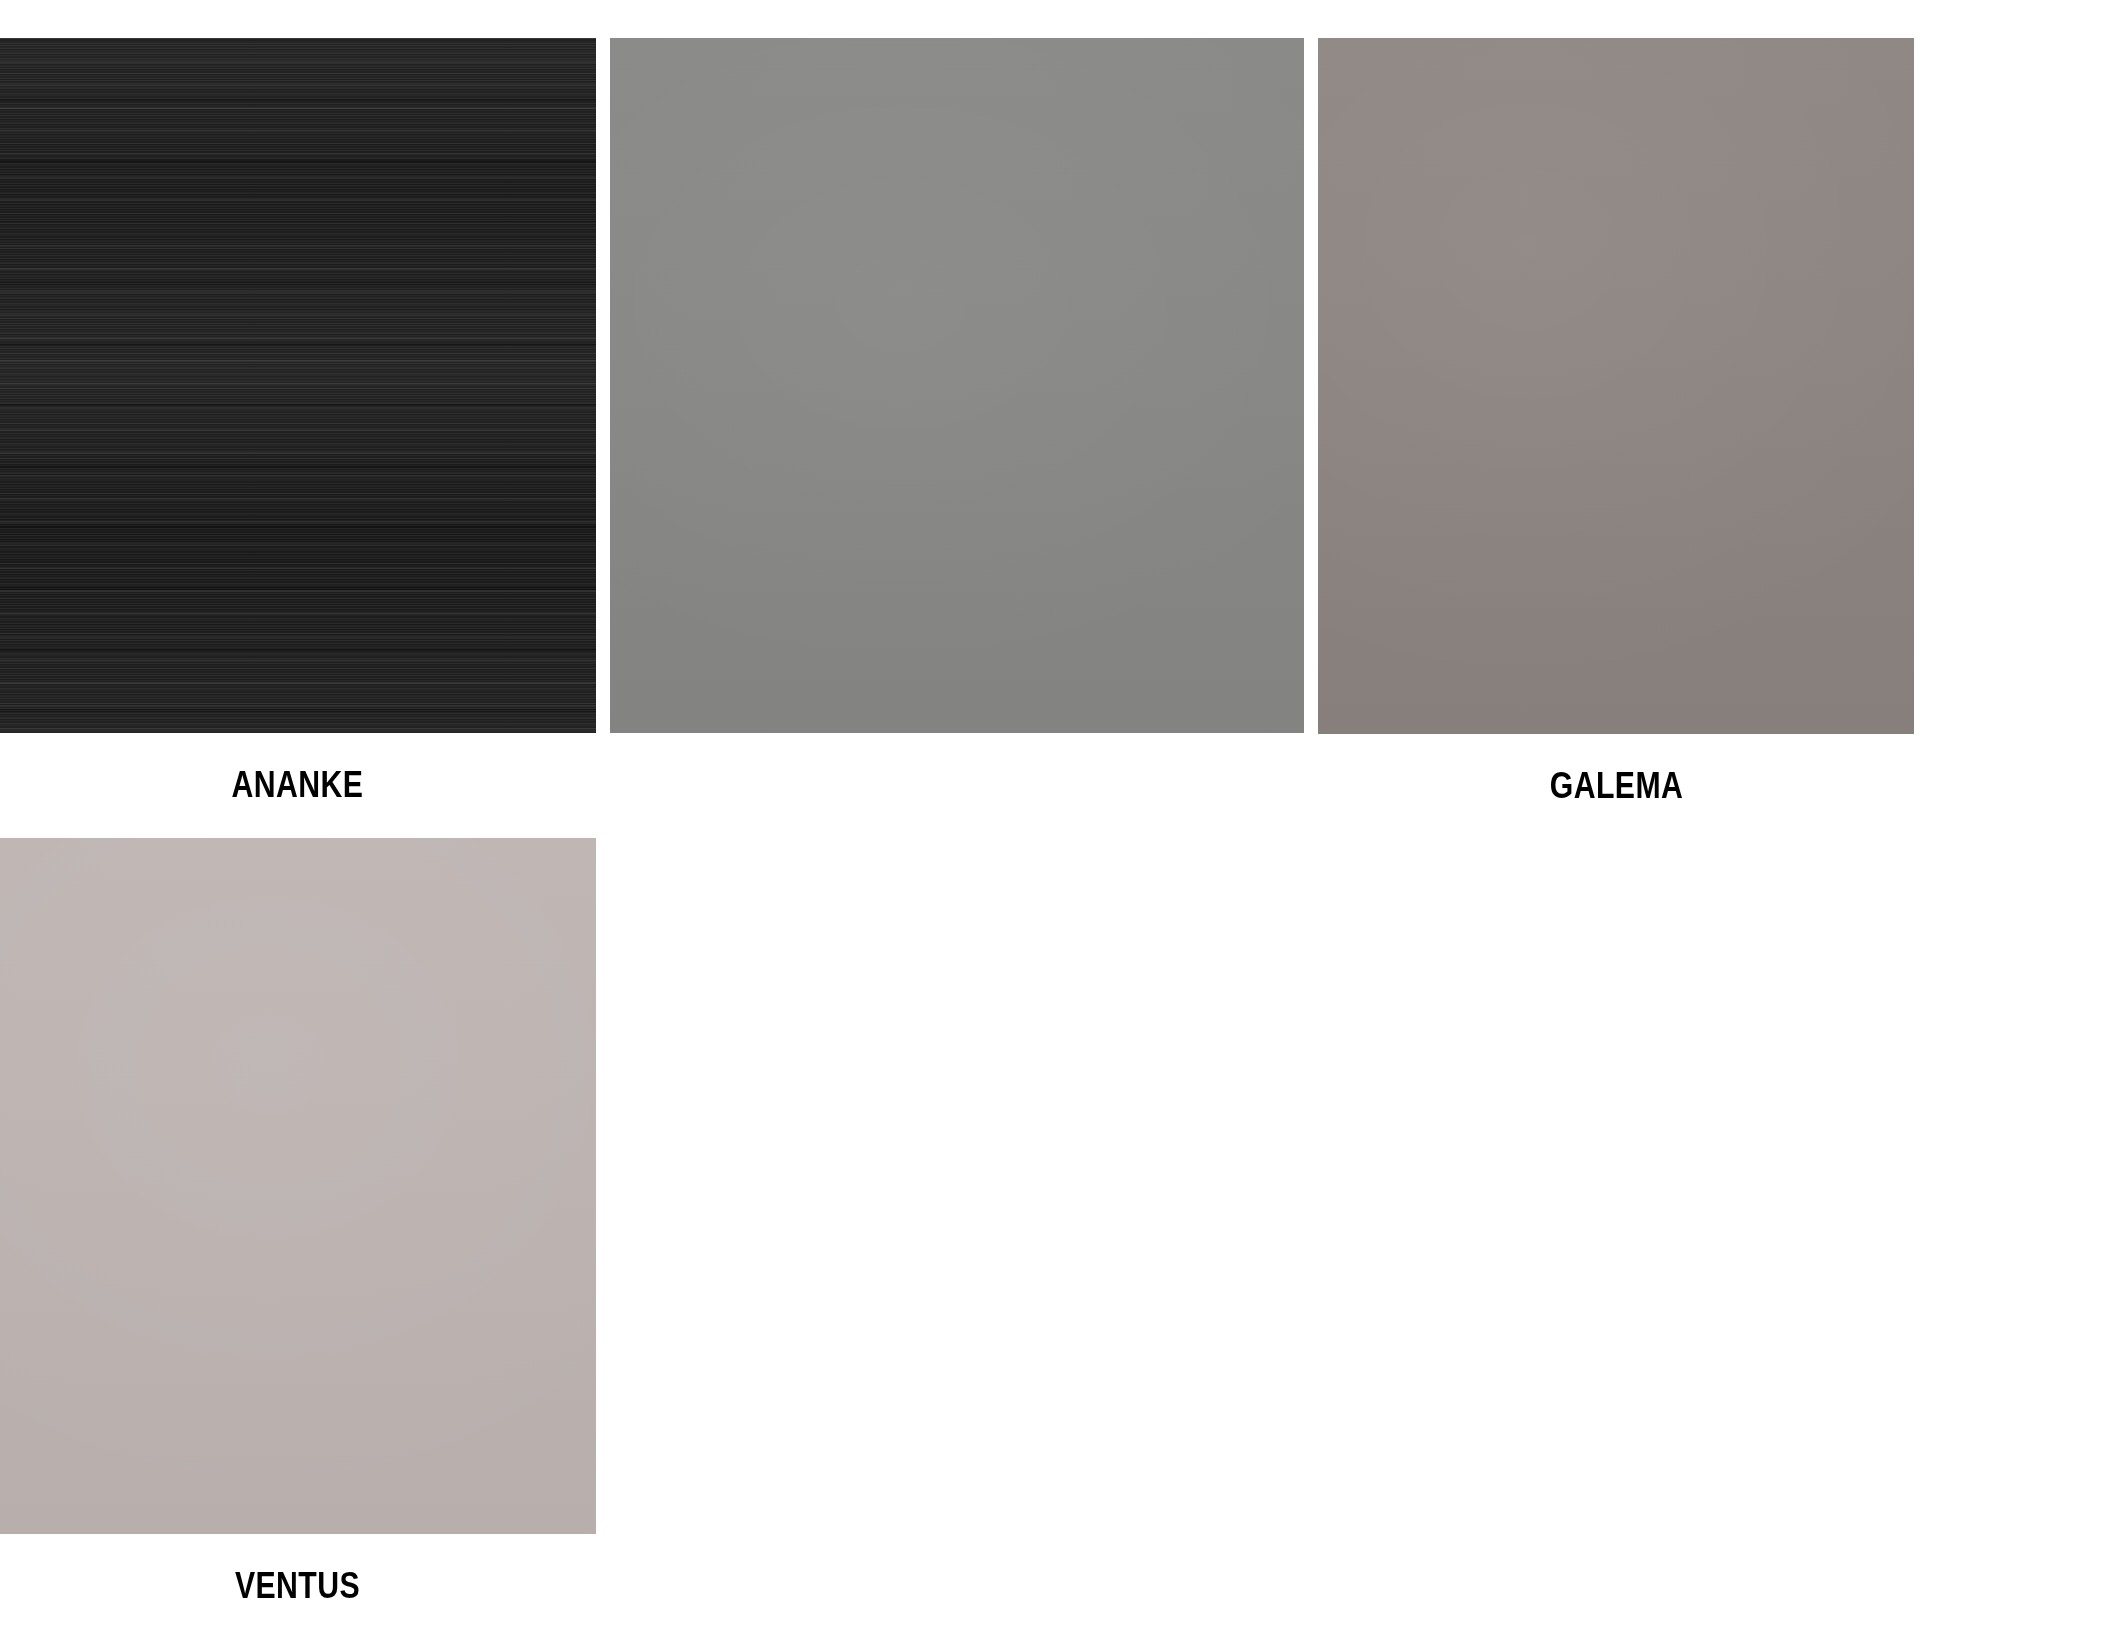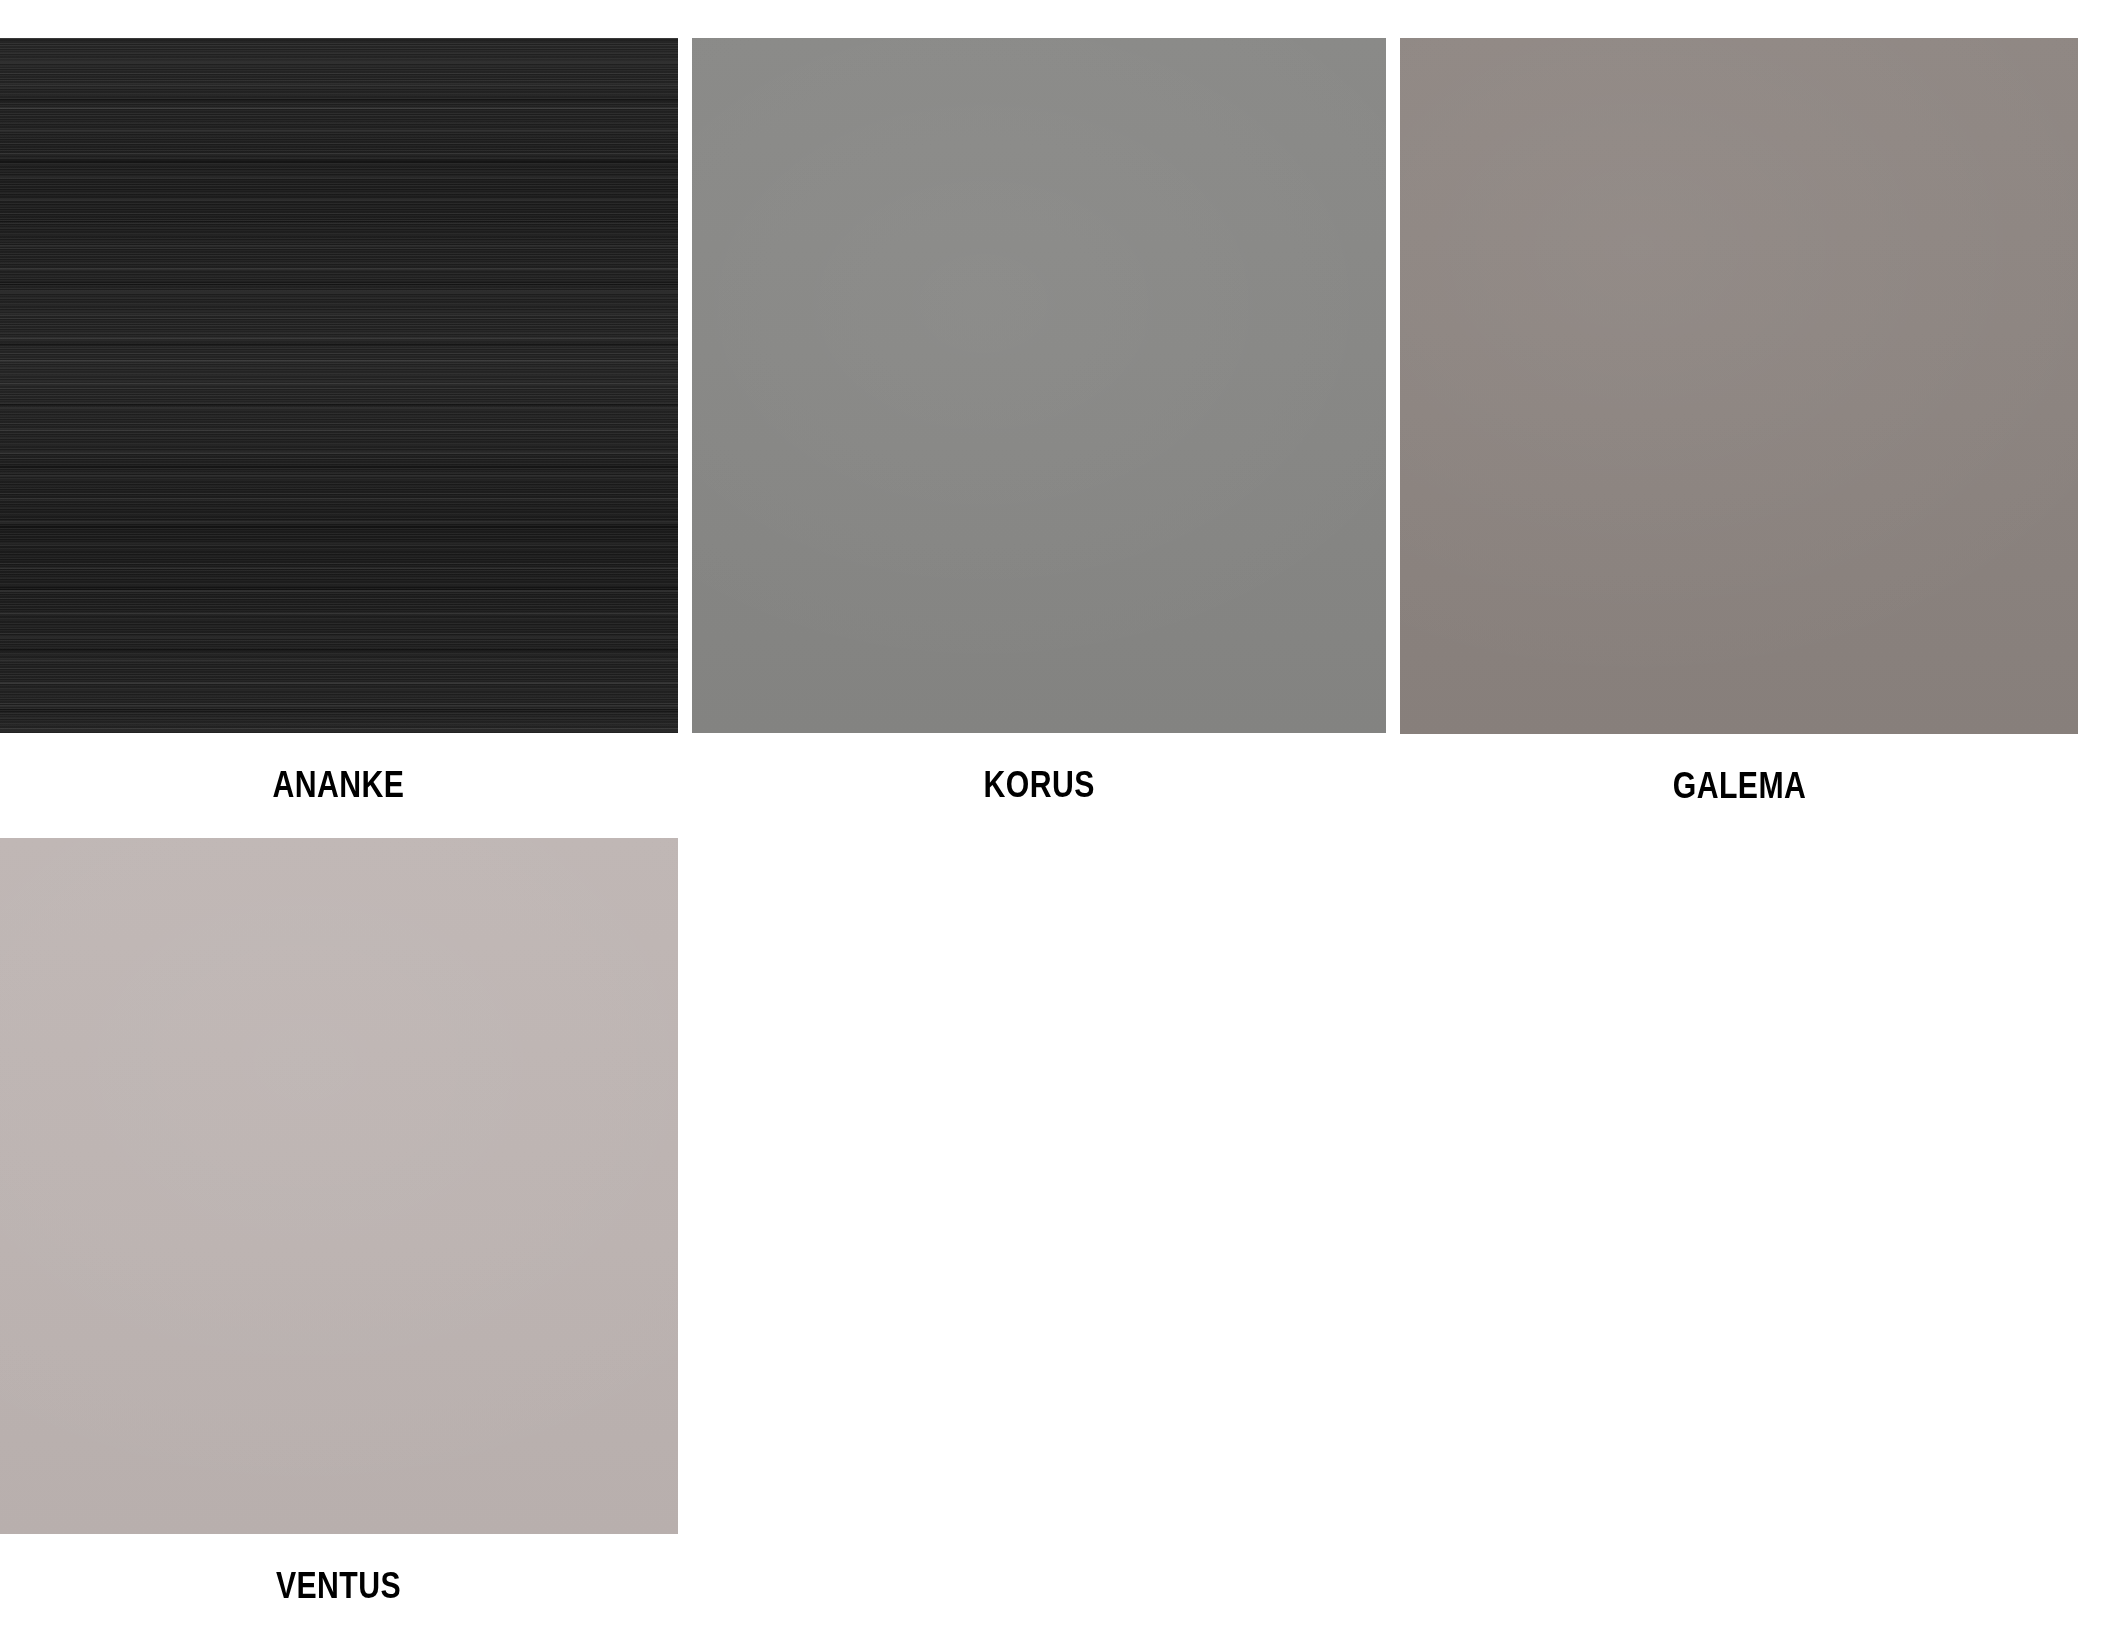--- a/index.html
+++ b/index.html
@@ -28,21 +28,21 @@
     left: 0;
     top: 38px;
     width: 2126px;
     display: flex;
     flex-wrap: wrap;
     column-gap: 14px;
     row-gap: 0px;
   }
 
   .cell {
-    width: 678px;
+    width: 596px;
     box-sizing: border-box;
     display: flex;
     flex-direction: column;
     align-items: stretch;
   }
 
   
   .cell.col3 {
     width: 694px;
   }
@@ -171,23 +171,20 @@
     <div class="cell row1">
       <div class="swatch tex-wood-dark"></div>
       <div class="caption">
         <span class="caption-text">ANANKE</span>
       </div>
     </div>
 
 
     <div class="cell row1 col3">
       <div class="swatch tex-gray-flat"></div>
-      <div class="caption">
-        <span class="caption-text">KORUS</span>
-      </div>
     </div>
 
     <div class="cell row2">
       <div class="swatch tex-taupe-flat"></div>
       <div class="caption">
         <span class="caption-text">GALEMA</span>
       </div>
     </div>
 
     <div class="cell row2">

